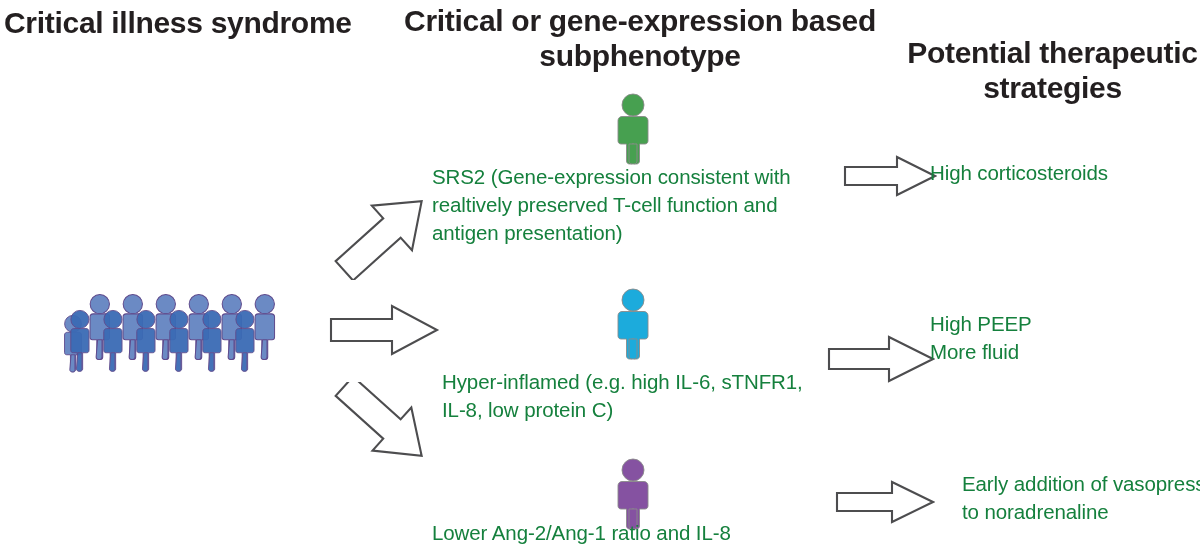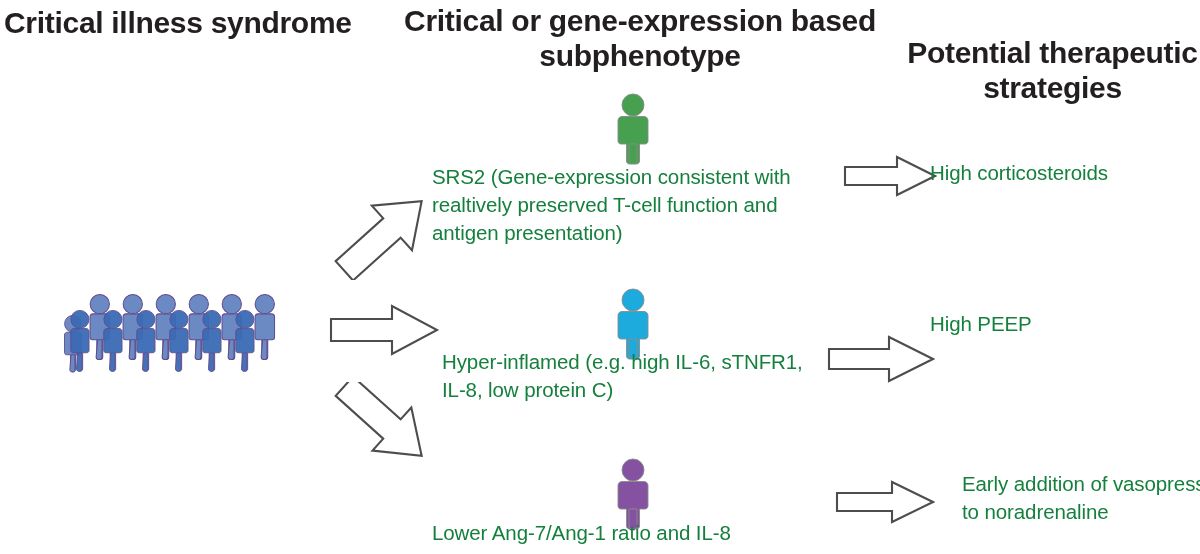--- a/index.html
+++ b/index.html
@@ -36,21 +36,21 @@
   .body-text {
     position: absolute;
     font-size: 20.5px;
     line-height: 1.36;
     color: #15803d;
     text-align: left;
     letter-spacing: -0.1px;
   }
 
   #txt-sub-1 { left: 432px; top: 163px; width: 406px; }
-  #txt-sub-2 { left: 442px; top: 348px; width: 386px; }
+  #txt-sub-2 { left: 442px; top: 368px; width: 386px; }
   #txt-sub-3 { left: 432px; top: 519px; width: 406px; }
 
   #txt-str-1 { left: 930px; top: 159px; width: 270px; }
   #txt-str-2 { left: 930px; top: 279px; width: 270px; margin-top: 31px; }
   #txt-str-3 { left: 930px; top: 470px; width: 270px; margin-left: 32px; }
 
   
   .person-icon { position: absolute; }
   #icon-sub-1 { left: 608px; top: 93px;  width: 50px; height: 72px; }
   #icon-sub-2 { left: 608px; top: 288px; width: 50px; height: 72px; }
@@ -209,38 +209,39 @@
   <div class="body-text" id="txt-sub-2">Hyper-inflamed (e.g. high IL-6, sTNFR1, IL-8, low protein C)</div>
 
   <div class="arrow" id="arrow-strategy-2">
     <svg viewBox="0 0 108 50" xmlns="http://www.w3.org/2000/svg">
       <path d="M2,15 L62,15 L62,3 L106,25 L62,47 L62,35 L2,35 Z" fill="#ffffff" stroke="#4d4d4f" stroke-width="2.1" stroke-linejoin="miter"></path>
     </svg>
   </div>
 
   <div class="body-text" id="txt-str-2">
     <div>High PEEP</div>
+    <div>More fluid</div>
   </div>
 
   <div class="person-icon" id="icon-sub-3">
     <svg viewBox="0 0 50 72" xmlns="http://www.w3.org/2000/svg">
       <g fill="#8552a1" stroke="#8a8a8a" stroke-width="0.9">
         <circle cx="25" cy="12" r="11"></circle>
         <path d="M10,27.5 C10,25.3 11.8,23.5 14,23.5 L36,23.5 C38.2,23.5 40,25.3 40,27.5
                  L40,48 C40,49.7 38.6,51 37,51 L31.5,51 L31.5,68 C31.5,69.7 30.1,71 28.5,71
                  L27,71 C25.4,71 24,69.7 24,68 L24,51 L26,51 L26,68
                  C26,69.7 24.6,71 23,71 L21.5,71 C19.9,71 18.5,69.7 18.5,68 L18.5,51
                  L13,51 C11.4,51 10,49.7 10,48 Z"></path>
         <path d="M21,51 L29,51 L29,68 C29,69.7 27.6,71 26,71 L24,71
                  C22.4,71 21,69.7 21,68 Z"></path>
       </g>
     </svg>
   </div>
 
-  <div class="body-text" id="txt-sub-3">Lower Ang-7/Ang-1 ratio and IL-8</div>
+  <div class="body-text" id="txt-sub-3">Lower Ang-2/Ang-1 ratio and IL-8</div>
 
   <div class="arrow" id="arrow-strategy-3">
     <svg viewBox="0 0 100 46" xmlns="http://www.w3.org/2000/svg">
       <path d="M2,14 L57,14 L57,3 L98,23 L57,43 L57,32 L2,32 Z" fill="#ffffff" stroke="#4d4d4f" stroke-width="2.1" stroke-linejoin="miter"></path>
     </svg>
   </div>
 
   <div class="body-text" id="txt-str-3">Early addition of vasopressin to noradrenaline</div>
 
 </div>

